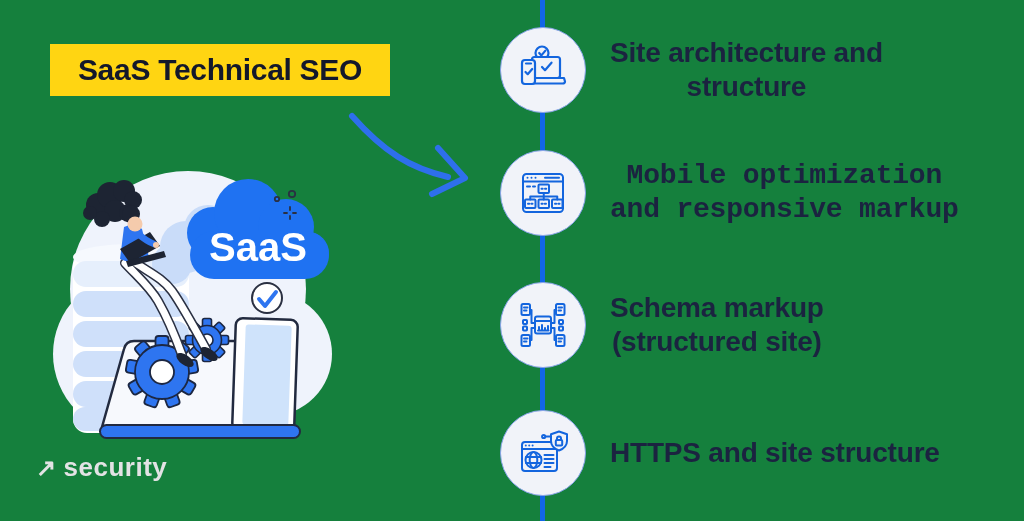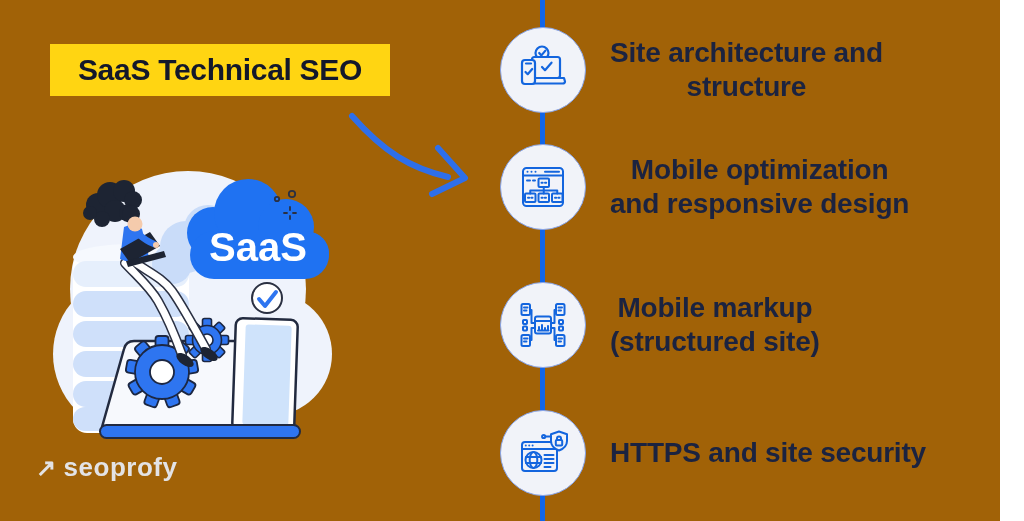--- a/index.html
+++ b/index.html
@@ -1,35 +1,36 @@
 <!DOCTYPE html>
 <html><head>
 <meta charset="utf-8">
 <style>
   html,body{margin:0;padding:0;background:#ffffff;}
   #canvas{
-    position:relative;width:1000px;height:521px;background:#a16207;overflow:hidden;
+    position:relative;width:1000px;height:521px;background:#15803d;overflow:hidden;
     font-family:"Liberation Sans",sans-serif;
+    padding-left:24px;
   }
   
   .title-box{
     position:absolute;left:50px;top:44px;width:340px;height:52px;
     background:#FFD512;display:flex;align-items:center;justify-content:center;
   }
   .title-box .t{
     font-size:30px;font-weight:700;color:#13182B;letter-spacing:-0.3px;white-space:nowrap;
   }
   
   .arrow-wrap{position:absolute;left:332px;top:106px;width:148px;height:104px;}
   
   .illus-wrap{position:absolute;left:38px;top:169px;width:300px;height:274px;}
   
   .vline{position:absolute;left:540px;top:0;width:5px;height:521px;background:#1266E8;}
   .timeline-item{position:absolute;left:500px;height:90px;display:flex;align-items:center;}
-  .t1{top:25px;} .t2{top:142px;} .t3{top:280px;} .t4{top:408px;}
+  .t1{top:25px;} .t2{top:148px;font-family:Liberation Mono, monospace;} .t3{top:280px;} .t4{top:408px;}
   .circle{
     width:86px;height:86px;border-radius:50%;background:#F1F3F9;
     border:1.5px solid #87A3E8;box-sizing:border-box;
     display:flex;align-items:center;justify-content:center;flex:0 0 auto;
   }
   .item-text{
     margin-left:24px;font-size:28px;font-weight:700;color:#1B2340;
     line-height:34px;letter-spacing:-0.2px;white-space:nowrap;text-align:center;
   }
   
@@ -213,21 +214,21 @@
         <path d="M 26.5,23.8 h 1.2 M 30,23.8 h 1.2"></path>
         <path d="M 28.75,28 V 31.5 M 15.25,31.5 H 42.25 M 15.25,31.5 V 34.5 M 28.75,31.5 V 34.5 M 42.25,31.5 V 34.5"></path>
         <rect x="10" y="34.5" width="10.5" height="8.5" rx="1"></rect>
         <rect x="23.5" y="34.5" width="10.5" height="8.5" rx="1"></rect>
         <rect x="37" y="34.5" width="10.5" height="8.5" rx="1"></rect>
         <path d="M 13,38.8 h 1.2 M 16.3,38.8 h 1.2 M 26.5,38.8 h 1.2 M 29.8,38.8 h 1.2 M 40,38.8 h 1.2 M 43.3,38.8 h 1.2"></path>
       </svg>
     </div>
     <div class="item-text">
       <div>Mobile optimization</div>
-      <div>and responsive design</div>
+      <div>and responsive markup</div>
     </div>
   </div>
 
   <div class="timeline-item t3">
     <div class="circle">
       <svg width="56" height="56" viewBox="0 0 56 56" fill="none" stroke="#1365DE" stroke-width="2" stroke-linecap="round" stroke-linejoin="round">
         <path d="M 20,26 H 16.5 V 13 H 15 M 36,26 H 39.5 V 13 H 41 M 20,31 H 16.5 V 43 H 15 M 36,31 H 39.5 V 43 H 41"></path>
         <rect x="6.5" y="7" width="8.5" height="11" rx="1.5" fill="#F1F3F9"></rect>
         <path d="M 9,10.5 h 3.5 M 9,13.5 h 2.5"></path>
         <rect x="41" y="7" width="8.5" height="11" rx="1.5" fill="#F1F3F9"></rect>
@@ -239,21 +240,21 @@
         <rect x="8" y="23" width="4" height="4" rx="0.8"></rect>
         <rect x="8" y="29.5" width="4" height="4" rx="0.8"></rect>
         <rect x="44" y="23" width="4" height="4" rx="0.8"></rect>
         <rect x="44" y="29.5" width="4" height="4" rx="0.8"></rect>
         <rect x="20" y="19.5" width="16" height="17" rx="2" fill="#F1F3F9"></rect>
         <path d="M 20,24 H 36"></path>
         <path d="M 24,33 V 30 M 27,33 V 28 M 30,33 V 31 M 33,33 V 29 M 23,33.5 H 33.5"></path>
       </svg>
     </div>
     <div class="item-text">
-      <div>Mobile markup</div>
+      <div>Schema markup</div>
       <div>(structured site)</div>
     </div>
   </div>
 
   <div class="timeline-item t4">
     <div class="circle">
       <svg width="56" height="56" viewBox="0 0 56 56" fill="none" stroke="#1365DE" stroke-width="2" stroke-linecap="round" stroke-linejoin="round">
         <rect x="7" y="17" width="35" height="29" rx="3"></rect>
         <path d="M 7,24 H 42"></path>
         <circle cx="10.8" cy="20.5" r="1" fill="#1365DE" stroke="none"></circle>
@@ -264,23 +265,23 @@
         <path d="M 11,32 H 26 M 11,38 H 26"></path>
         <path d="M 29.5,30 h 9 M 29.5,34 h 9 M 29.5,38 h 9 M 29.5,42 h 6"></path>
         <path d="M 36,11.5 H 30.5"></path>
         <circle cx="28.7" cy="11.5" r="1.6"></circle>
         <path d="M 44,6.5 L 52,9.2 V 16 Q 52,22.5 44,25.5 Q 36,22.5 36,16 V 9.2 Z" fill="#F1F3F9"></path>
         <rect x="40.8" y="15" width="6.4" height="5.6" rx="1"></rect>
         <path d="M 42,15 V 13.6 A 2,2 0 0 1 46,13.6 V 15"></path>
       </svg>
     </div>
     <div class="item-text">
-      <div>HTTPS and site security</div>
+      <div>HTTPS and site structure</div>
       <div></div>
     </div>
   </div>
 
   <div class="logo">
     <span class="arrow-glyph">↗</span>
-    <span>seoprofy</span>
+    <span>security</span>
   </div>
 
 </div>
 
 </body></html>

